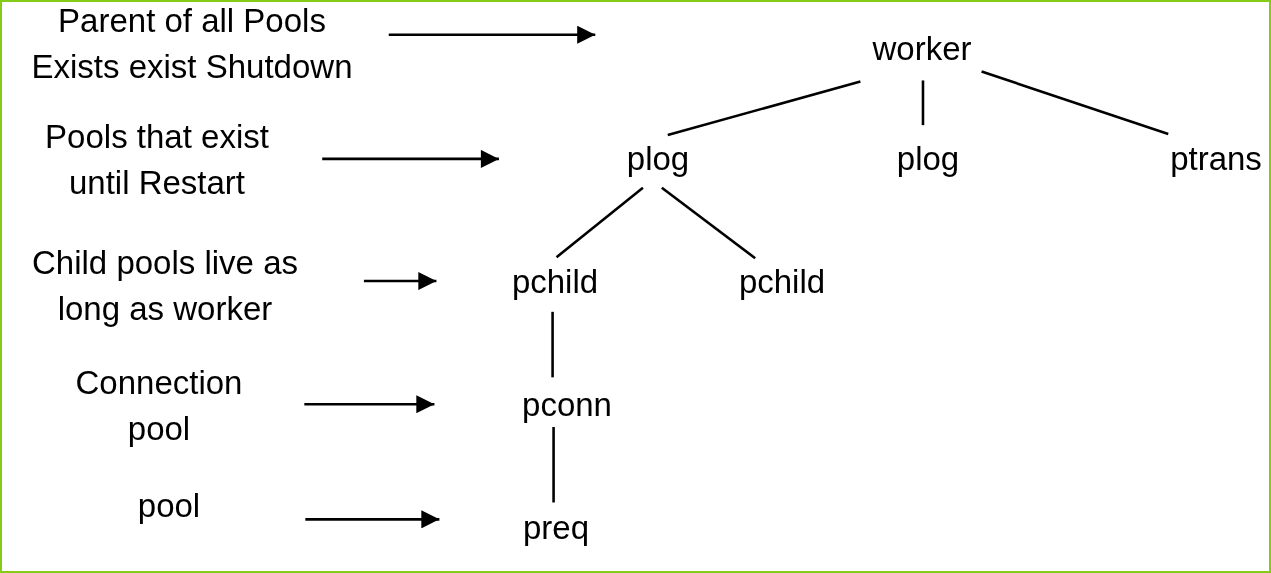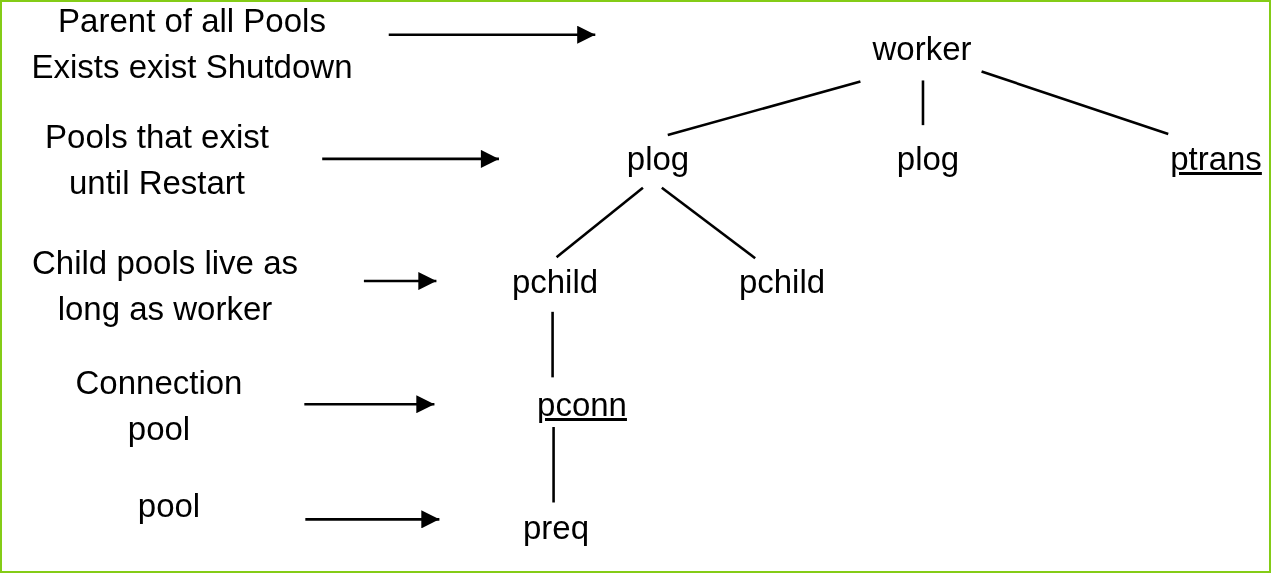--- a/index.html
+++ b/index.html
@@ -85,19 +85,19 @@
     <span>Connection</span>
     <span>pool</span>
   </div>
   <div class="note" style="left:167px; top:481px;">
     <span>pool</span>
   </div>
 
   <div class="node" style="left:920px;  top:27px;">worker</div>
   <div class="node" style="left:656px;  top:137px;">plog</div>
   <div class="node" style="left:926px;  top:137px;">plog</div>
-  <div class="node" style="left:1214px; top:137px;text-decoration:underline;">ptrans</div>
+  <div class="node" style="left:1214px; top:137px;">ptrans</div>
   <div class="node" style="left:553px;  top:260px;">pchild</div>
   <div class="node" style="left:780px;  top:260px;">pchild</div>
-  <div class="node" style="left:580px;  top:383px;text-decoration:underline;">pconn</div>
+  <div class="node" style="left:565px;  top:383px;">pconn</div>
   <div class="node" style="left:554px;  top:506px;">preq</div>
 
 </div>
 
 </body></html>

